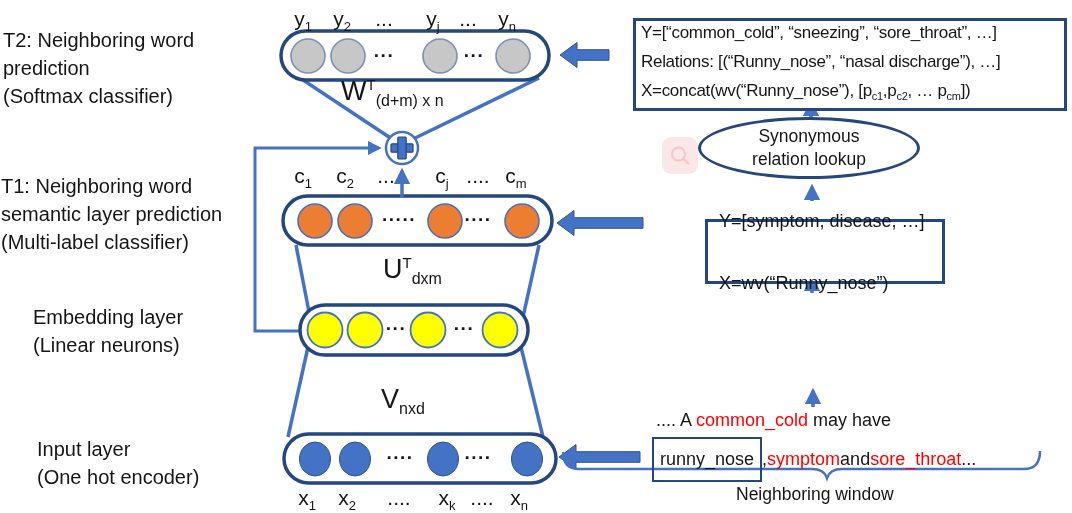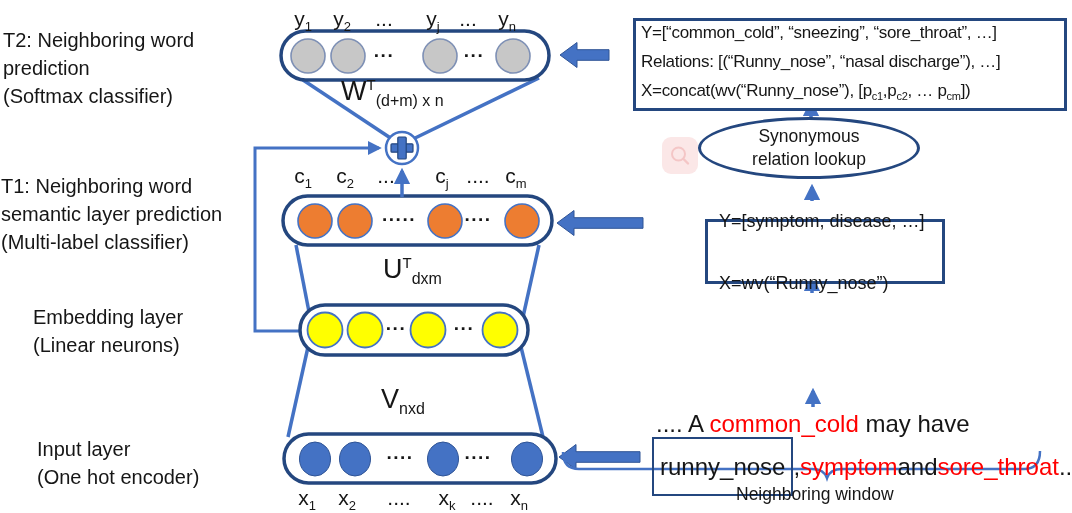--- a/index.html
+++ b/index.html
@@ -28,23 +28,23 @@
   .topbox{left:633px;top:2px;width:434px;height:93px;padding:0 5px;font-size:17px;
           line-height:29px;letter-spacing:-0.3px;}
   .topbox sub{font-size:11px;}
   .midbox{left:705px;top:203px;width:240px;height:65px;padding-left:11px;font-size:18px;line-height:28px;gap:34px;}
   .oell{position:absolute;border:3.5px solid var(--navy);border-radius:50%;background:#fff;box-sizing:border-box;
         display:flex;flex-direction:column;justify-content:center;align-items:center;text-align:center;}
   .syne{left:698px;top:117px;width:222px;height:62px;font-size:17.5px;line-height:23px;}
   .seme{left:696px;top:294px;width:243px;height:90px;font-size:17.5px;line-height:25px;}
 
   
-  .sent{position:absolute;font-size:24px;white-space:nowrap;}
+  .sent{position:absolute;font-size:18px;white-space:nowrap;}
   .red{color:var(--red);}
-  .boxed{border:2.5px solid var(--navy);padding:15px 6px;display:inline-block;line-height:25px;}
+  .boxed{border:2.5px solid var(--navy);padding:8px 6px;display:inline-block;line-height:25px;}
   .sline2{display:flex;align-items:center;}
 
   
   .wmark{position:absolute;left:662px;top:137px;width:36px;height:37px;border-radius:9px;
          background:var(--wm);display:flex;align-items:center;justify-content:center;}
 </style>
 </head>
 <body>
 
 <div class="stage">

